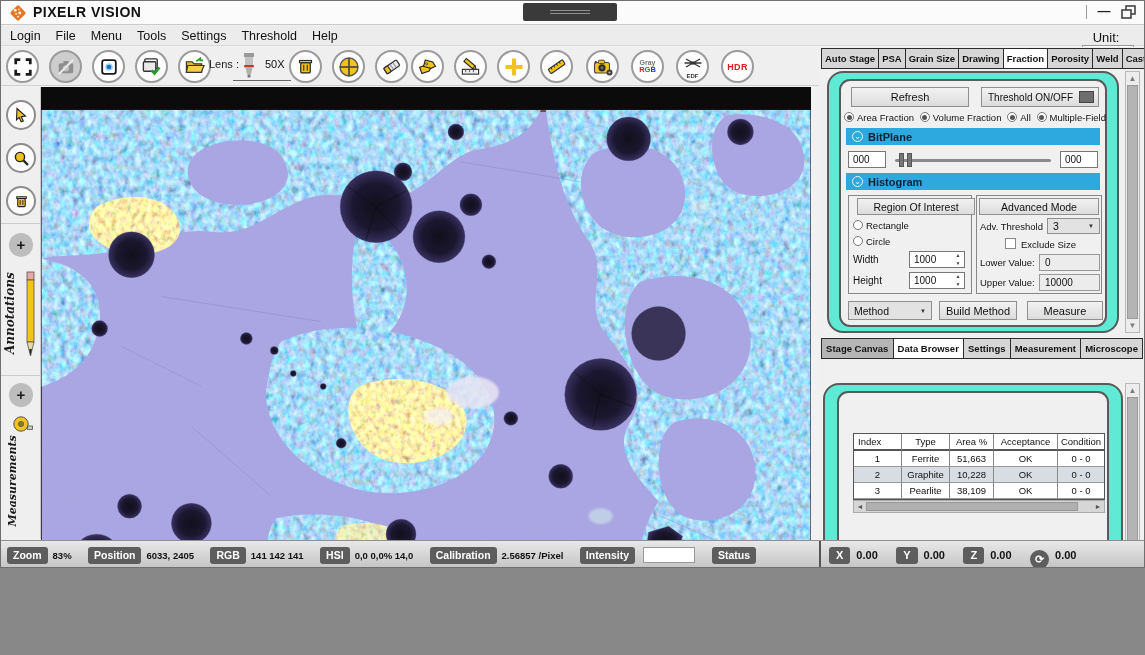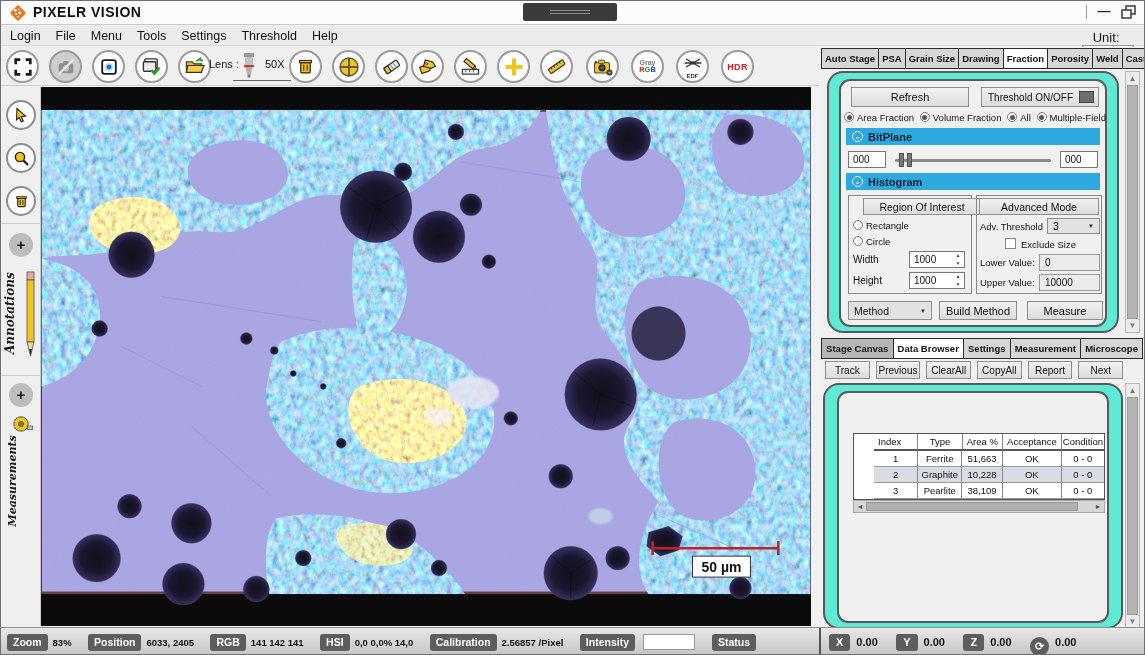--- a/index.html
+++ b/index.html
@@ -1,19 +1,19 @@
 <!DOCTYPE html>
 <html><head>
 <meta charset="utf-8">
 <style>
   * { margin:0; padding:0; box-sizing:border-box; }
   html,body { background:#888; }
   body { font-family:"Liberation Sans", sans-serif; }
   #window {
-    position:relative; width:1145px; height:655px; background:#f1f1f1;
+    position:relative; width:1145px; height:568px; background:#f1f1f1;
     border:1px solid #6f6f6f; overflow:hidden; font-family:"Liberation Sans", sans-serif;
   }
   
   .titlebar { position:absolute; top:0; left:0; right:0; height:24px; background:#fbfbfb; border-bottom:1px solid #c9c9c9; }
   .logo { position:absolute; left:8px; top:3px; width:18px; height:18px; }
   .app-title { position:absolute; left:32px; top:3px; font-size:14px; font-weight:bold; color:#111; letter-spacing:0.5px; }
   .title-handle { position:absolute; left:522px; top:2px; width:94px; height:18px; background:#3a3a3a; border-radius:2px; }
   .title-handle .hline { position:absolute; left:27px; width:40px; height:1px; background:#8f8f8f; }
   .win-divider { position:absolute; right:57px; top:4px; width:1px; height:14px; background:#9a9a9a; }
   .win-min { position:absolute; right:30px; top:2px; width:20px; height:18px; text-align:center; font-size:13px; font-weight:bold; color:#222; cursor:default; }
@@ -67,21 +67,21 @@
   .spinbox { position:absolute; height:17px; background:#fff; border:1px solid #777; font-size:10px; color:#111; }
   .spinbox .val { position:absolute; left:4px; top:2px; }
   .spin-arrows { position:absolute; right:1px; top:0; width:10px; height:100%; display:flex; flex-direction:column; justify-content:space-around; align-items:center; font-size:5px; color:#444; line-height:5px; }
   .field { position:absolute; height:17px; background:#ececec; border:1px solid #999; font-size:10px; color:#111; padding:2px 0 0 5px; }
   .dropdown { background:#e2e2e2; border:1px solid #8f8f8f; font-size:10.5px; color:#111; display:flex; align-items:center; justify-content:space-between; padding:0 5px; }
   .vscroll { position:absolute; width:15px; background:#ececec; border:1px solid #b8b8b8; }
   .vscroll .arr { position:absolute; left:0; width:100%; height:13px; color:#7c7c7c; font-size:8px; text-align:center; line-height:13px; }
   .vscroll .thumb { position:absolute; left:1px; right:1px; top:13px; bottom:13px; background:#b4b4b4; border:1px solid #9a9a9a; }
   
   .dtable { position:absolute; border:1px solid #555; background:#fff; }
-  .dtable .trow { display:flex;padding-left:20px; }
+  .dtable .trow { display:flex; }
   .dtable .tcell { border-right:1px solid #888; border-bottom:1px solid #999; font-size:9.5px; color:#111; text-align:center; padding-top:2px; height:16px; overflow:hidden; white-space:nowrap; }
   .dtable .thead .tcell { height:17px; border-bottom:2px solid #555; background:#fff; }
   .dtable .shaded .tcell { background:#d8dde3; }
   .hscroll { position:absolute; height:13px; background:#d6d6d6; border:1px solid #aaa; }
   .hscroll .harr { position:absolute; top:0; width:12px; height:100%; color:#555; font-size:7px; text-align:center; line-height:12px; }
   .hscroll .hthumb { position:absolute; top:1px; bottom:1px; left:12px; right:26px; background:#b0b0b0; border:1px solid #989898; }
   
   .statusbar { position:absolute; left:0; right:0; bottom:0; height:27px; background:linear-gradient(#e8e8e8,#c6c6c6); border-top:1px solid #8f8f8f; }
   .badge { display:inline-block; background:#5d5d5d; color:#fff; font-size:10.5px; font-weight:bold; border-radius:3px; padding:2px 6px 3px; }
   .sb-val { display:inline-block; font-size:9.5px; color:#111; font-weight:bold; margin:0 12px 0 5px; }
@@ -502,21 +502,21 @@
               <span class="val">000</span>
             </div>
         </div>
 
         <div class="blue-header" style="top:92px">
           <span class="chev">⌄</span>
           <span class="bh-title">Histogram</span>
         </div>
 
         <div style="position:absolute; left:7px; top:114px; width:124px; height:99px; border:1px solid #888;">
-          <div class="btn" style="position:absolute; left:14px; top:2px; width:118px; height:17px; font-size:10.5px;">Region Of Interest</div>
+          <div class="btn" style="position:absolute; left:8px; top:2px; width:118px; height:17px; font-size:10.5px;">Region Of Interest</div>
           <span class="radio" style="position:absolute; left:4px; top:24px;">
               <span class="rdot"></span>
               <span>Rectangle</span>
             </span>
           <span class="radio" style="position:absolute; left:4px; top:40px;">
               <span class="rdot"></span>
               <span>Circle</span>
             </span>
           <span style="position:absolute; left:4px; top:58px; font-size:10px; color:#111;">Width</span>
           <div class="spinbox" style="left:60px; top:55px; width:56px;">
@@ -567,28 +567,20 @@
     </div>
 
     <div class="tabstrip" style="top:291px">
       <div class="tab pressed">Stage Canvas</div>
       <div class="tab active">Data Browser</div>
       <div class="tab">Settings</div>
       <div class="tab">Measurement</div>
       <div class="tab">Microscope</div>
     </div>
 
-    <div style="position:absolute; left:6px; top:314px; width:298px; display:flex; gap:6px;">
-      <div class="btn" style="flex:1; height:18px; font-size:10px;">Track</div>
-      <div class="btn" style="flex:1; height:18px; font-size:10px;">Previous</div>
-      <div class="btn" style="flex:1; height:18px; font-size:10px;">ClearAll</div>
-      <div class="btn" style="flex:1; height:18px; font-size:10px;">CopyAll</div>
-      <div class="btn" style="flex:1; height:18px; font-size:10px;">Report</div>
-      <div class="btn" style="flex:1; height:18px; font-size:10px;">Next</div>
-    </div>
 
     <div class="groupbox-outer" style="left:4px; top:336px; width:300px; height:246px;">
       <div class="groupbox-inner" style="left:12px; top:6px; width:272px; height:232px;">
         <div class="dtable" style="left:14px; top:40px; width:252px;">
           <div class="trow thead">
             <div class="tcell" style="width:48px; text-align:left; padding-left:4px;">Index</div>
             <div class="tcell" style="width:48px">Type</div>
             <div class="tcell" style="width:44px">Area %</div>
             <div class="tcell" style="width:64px">Acceptance</div>
             <div class="tcell" style="width:46px; border-right:none;">Condition</div>

